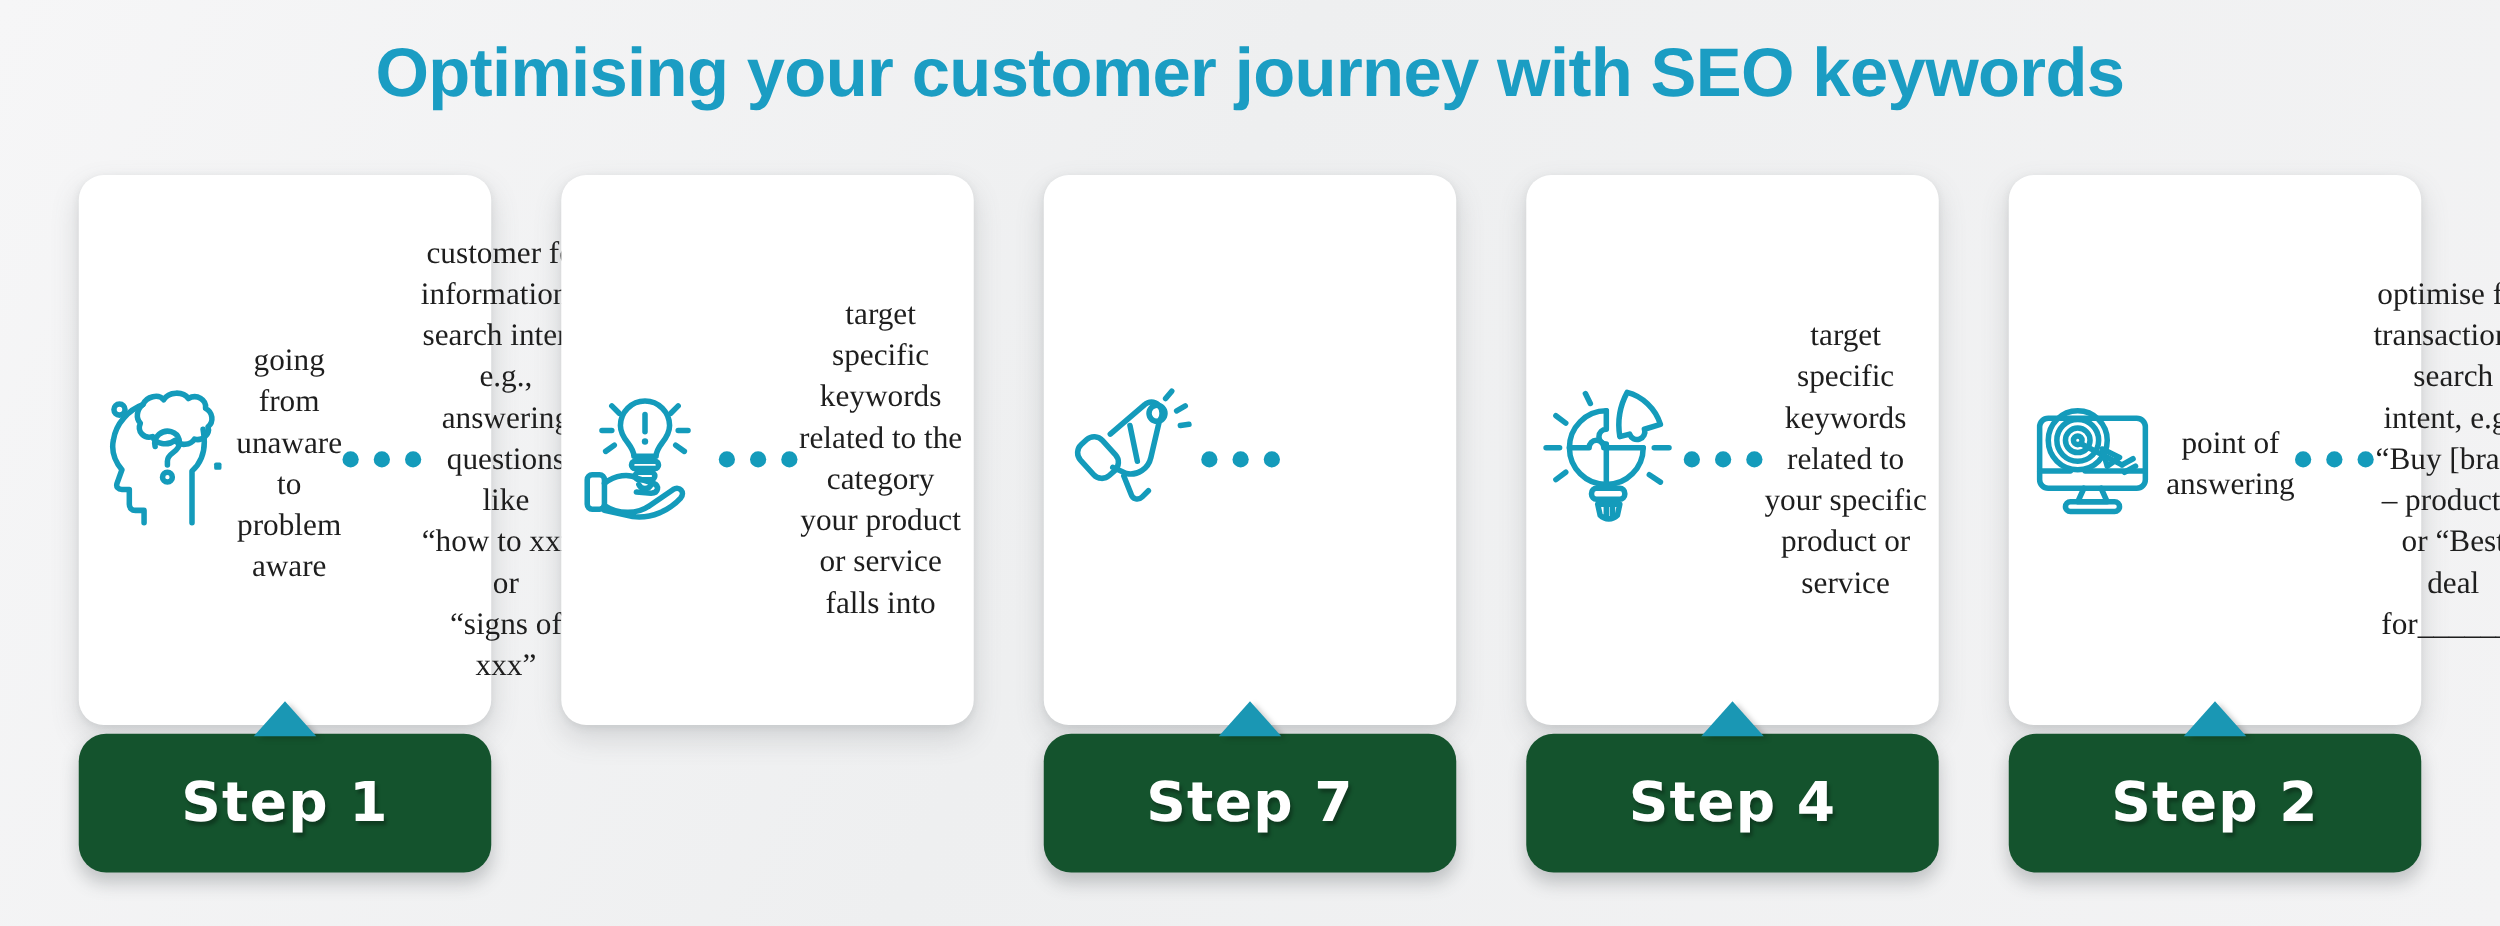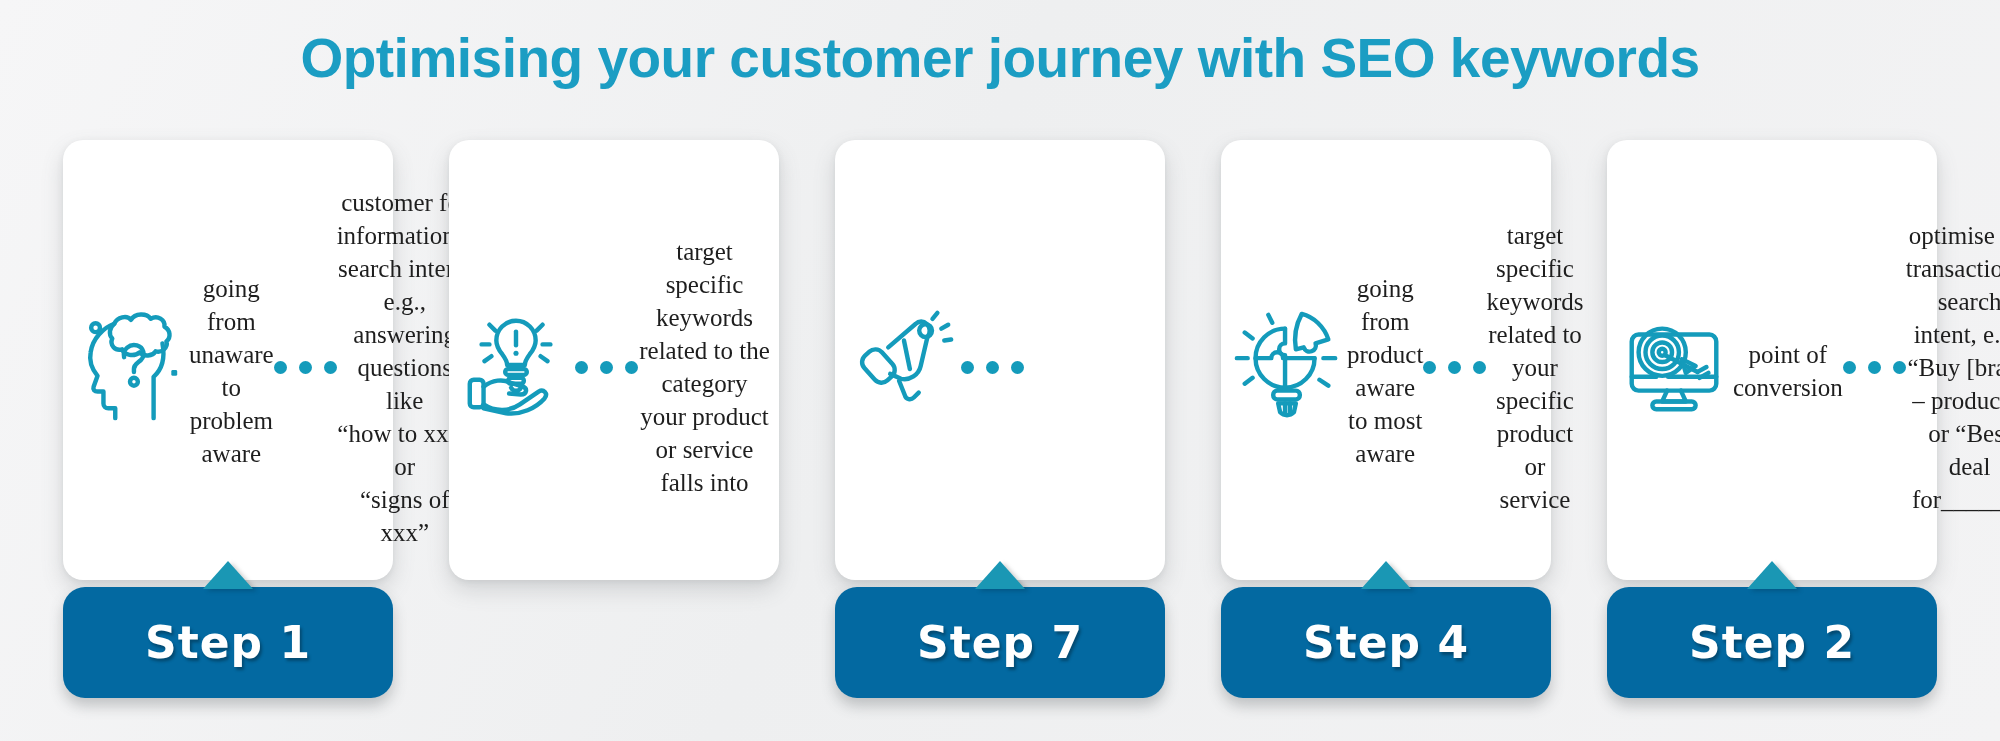--- a/index.html
+++ b/index.html
@@ -33,21 +33,21 @@
   .icon{width:118px;height:118px;}
   .heading,.bodytext{
     font-size:25px;line-height:1.32;text-align:center;
     color:#1e1e1e;white-space:pre-line;
   }
   .heading{margin-top:8px;}
   .dots{display:flex;gap:12px;margin:11px 0 10px;}
   .dot{width:13px;height:13px;border-radius:50%;background:#149bbb;}
   .footer{
     position:relative;margin-top:7px;height:111px;
-    background:#0369a1;border-radius:22px;
+    background:#14532d;border-radius:22px;
     display:flex;align-items:center;justify-content:center;
     box-shadow:0 8px 14px rgba(80,85,90,.30);
   }
   .arrow{
     position:absolute;top:-26px;left:50%;transform:translateX(-50%);
     width:0;height:0;
     border-left:25px solid transparent;border-right:25px solid transparent;
     border-bottom:28px solid #1a97b4;
     filter:drop-shadow(4px 2px 2px rgba(0,0,0,.18));
   }
@@ -166,22 +166,20 @@
               <path d="M57 21 L57 36 A6 6 0 1 0 57 48 L57 81"></path>
               <path d="M27 51 L43 51 A6 6 0 1 1 55 51 L87 51"></path>
               <path d="M74 6 C86 9 97 19 101 32 L88 36 A6 6 0 1 1 76 40 L68 42 C66 30 68 17 74 6 Z"></path>
               <rect x="45" y="84" width="27" height="9" rx="4"></rect>
               <path d="M50 97 L68 97 L66 106 C62 110 56 110 52 106 Z"></path>
               <path d="M57 97 L57 108 M62 97 L62 107"></path>
               <path d="M16 25 L24 31 M8 51 L19 51 M16 77 L24 71 M40 7 L44 15 M96 51 L108 51 M92 73 L101 79"></path>
             </g>
           </svg>
         </div>
-        <div class="heading">going from product aware
-to most aware</div>
         <div class="dots">
           <span class="dot"></span>
             <span class="dot"></span>
             <span class="dot"></span>
         </div>
         <div class="bodytext">target specific keywords
 related to your specific
 product or service</div>
       </div>
       <div class="footer">
@@ -202,21 +200,21 @@
               <circle cx="48" cy="45" r="24"></circle>
               <circle cx="48" cy="45" r="17"></circle>
               <circle cx="48" cy="45" r="10"></circle>
               <circle cx="48" cy="45" r="3.5"></circle>
               <path d="M51 48 L84 65"></path>
               <path d="M68 52 L82 59 L72 66 Z"></path>
               <path d="M84 65 L93 60 M86 71 L95 66"></path>
             </g>
           </svg>
         </div>
-        <div class="heading">point of conversion</div>
+        <div class="heading">point of answering</div>
         <div class="dots">
           <span class="dot"></span>
             <span class="dot"></span>
             <span class="dot"></span>
         </div>
         <div class="bodytext">optimise for transactional
 search intent, e.g.,
 “Buy [brand – product]”
 or “Best deal for______”</div>
       </div>

